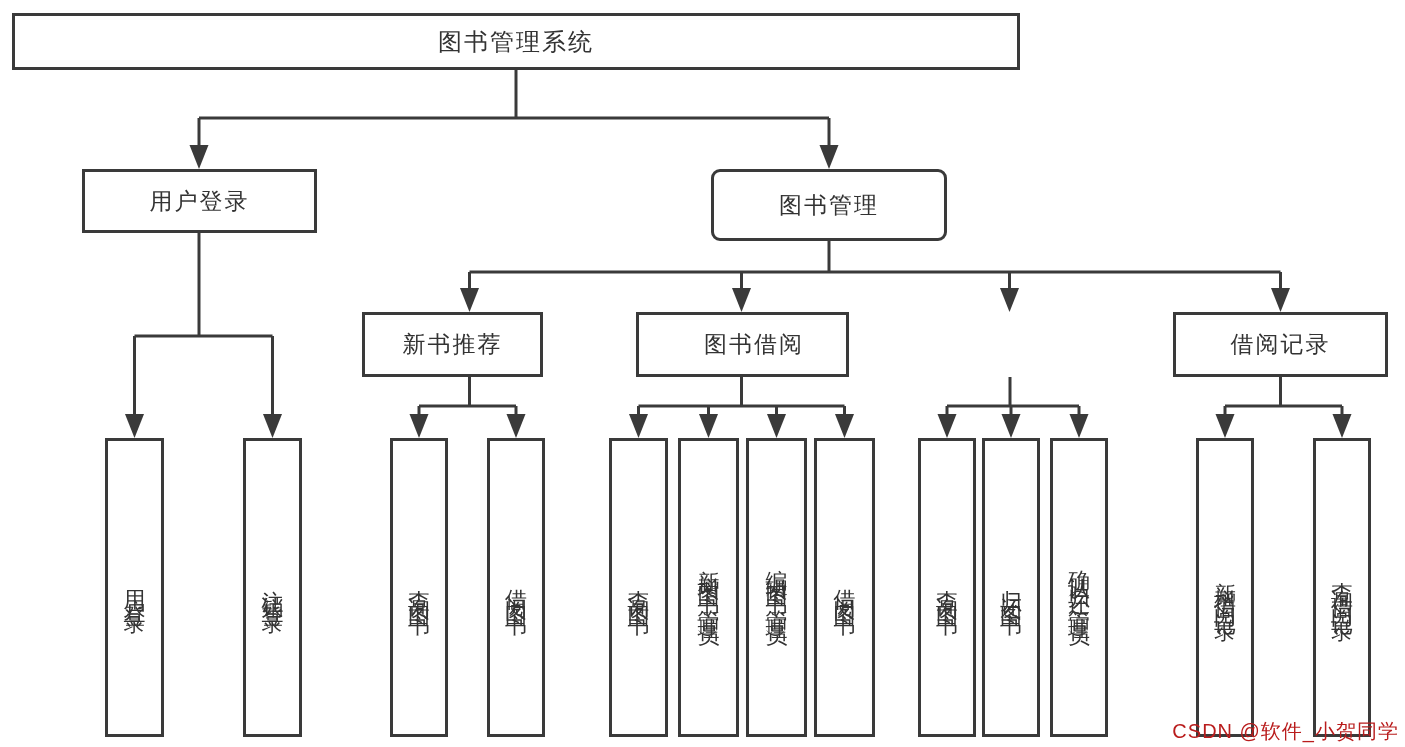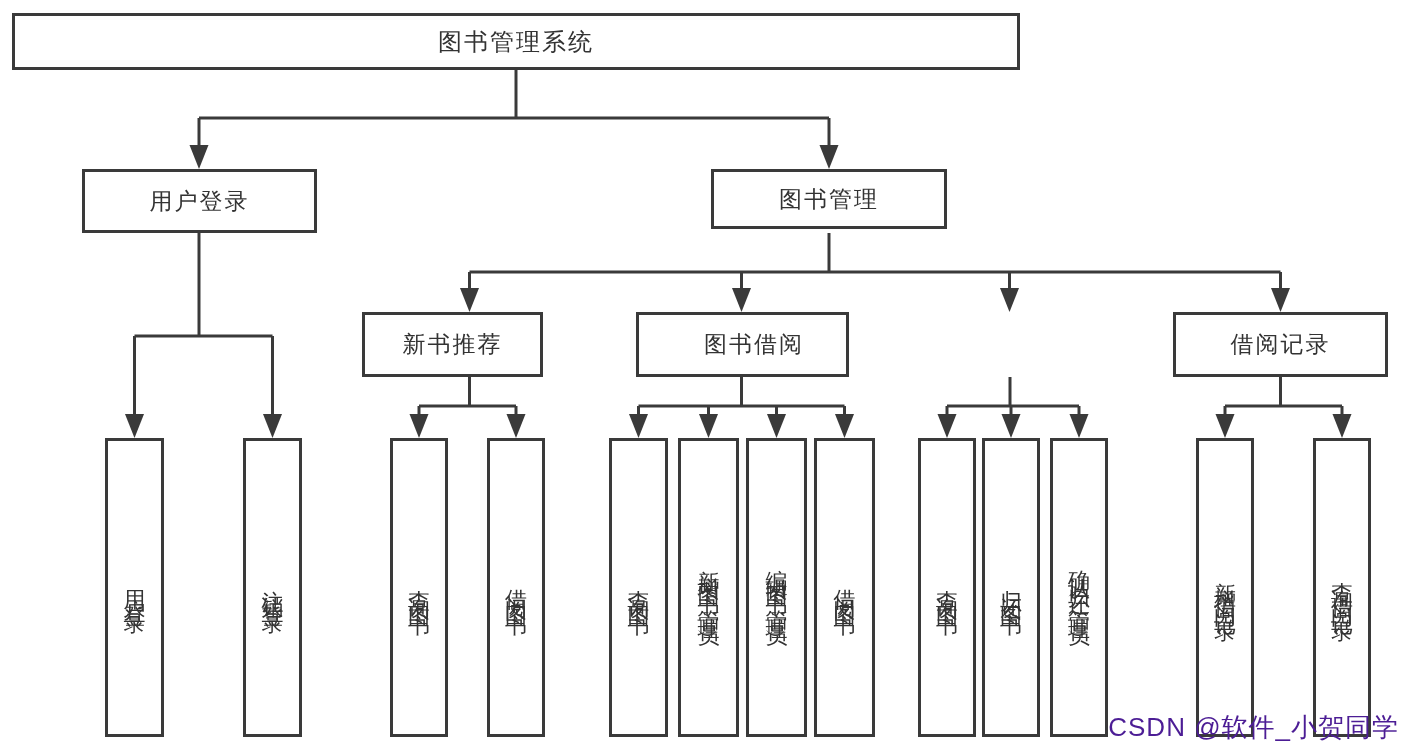--- a/index.html
+++ b/index.html
@@ -55,22 +55,22 @@
     letter-spacing: 8px;
     color: #333333;
   }
   .root-title {
     font-size: 24px;
   }
   #watermark {
     position: absolute;
     right: 6px;
     bottom: 2px;
-    font-size: 26px;
-    color: #4c1d95;
+    font-size: 20px;
+    color: #b91c1c;
     letter-spacing: 1px;
     white-space: nowrap;
   }
 </style>
 </head>
 <body>
 
 <div id="stage">
 
   <svg id="connectors" viewBox="0 0 1405 747" xmlns="http://www.w3.org/2000/svg">
@@ -142,21 +142,21 @@
     </g>
   </svg>
 
   <div class="hbox root-title" style="left:12px; top:13px; width:1008px; height:57px;">
     <span>图书管理系统</span>
   </div>
 
   <div class="hbox" style="left:82px; top:169px; width:235px; height:64px;">
     <span>用户登录</span>
   </div>
-  <div class="hbox" style="left:711px; top:169px; width:236px; height:60px;">
+  <div class="hbox" style="left:711px; top:169px; width:236px; height:72px;border-radius:9px;">
     <span>图书管理</span>
   </div>
 
   <div class="hbox" style="left:362px; top:312px; width:181px; height:65px;">
     <span>新书推荐</span>
   </div>
   <div class="hbox" style="left:636px; top:312px; width:213px; height:65px;padding-left:23px;">
     <span>图书借阅</span>
   </div>
   <div class="hbox" style="left:1173px; top:312px; width:215px; height:65px;">

